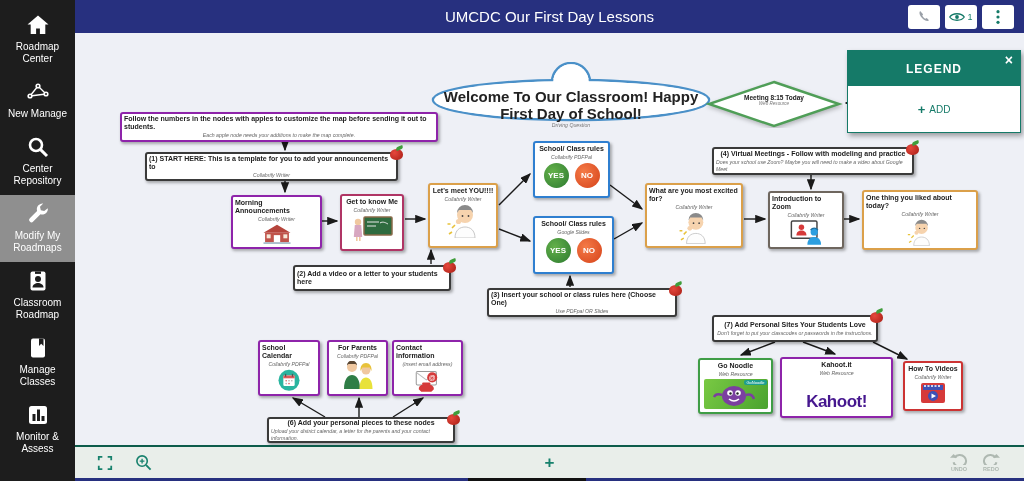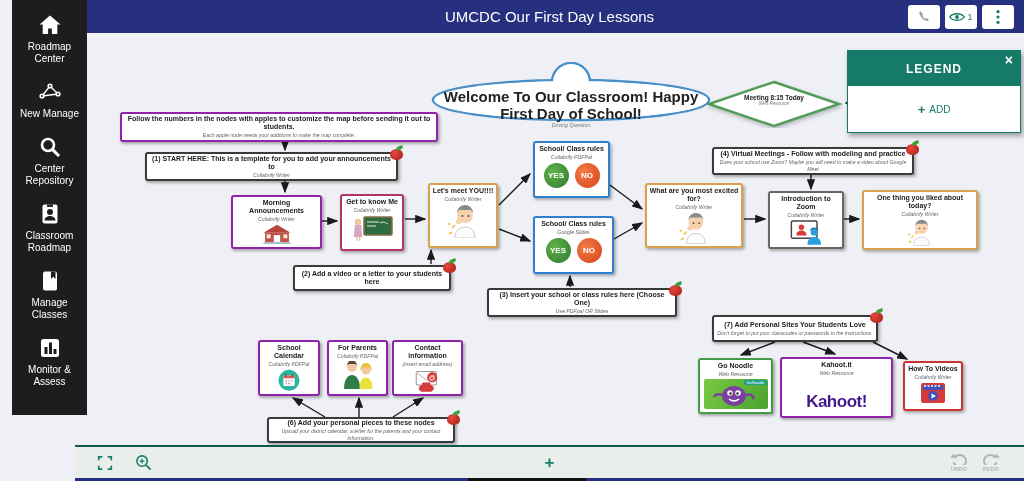--- a/index.html
+++ b/index.html
@@ -1,33 +1,33 @@
 <!DOCTYPE html>
 <html><head>
 <meta charset="utf-8">
 <style>
   html,body{margin:0;padding:0;background:#cfd3dd;font-family:"Liberation Sans",sans-serif;}
   .app{position:relative;width:1024px;height:481px;overflow:hidden;background:#eef0f6;}
   
-  .sidebar{position:absolute;left:0;top:0;width:75px;height:415px;background:#1d1d1d;z-index:10;display:flex;flex-direction:column;align-items:stretch;padding-top:6px;box-sizing:border-box;margin-left:12px;}
+  .sidebar{position:absolute;left:0;top:0;width:75px;height:481px;background:#1d1d1d;z-index:10;display:flex;flex-direction:column;align-items:stretch;padding-top:6px;box-sizing:border-box;}
   .sb-item{display:flex;flex-direction:column;align-items:center;padding:7px 2px 8px;cursor:pointer;}
   .sb-item svg{width:24px;height:24px;margin-bottom:4px;}
   .sb-label{color:#fff;font-size:10px;text-align:center;line-height:1.2;}
   .sb-item.active{background:#8f8f8f;}
   
   .topbar{position:absolute;left:75px;top:0;width:949px;height:33px;background:#27307f;z-index:9;display:flex;align-items:center;}
   .logo{color:#27b99b;font-weight:bold;font-style:italic;font-size:15px;letter-spacing:.5px;margin-left:12px;}
   .tb-title{position:absolute;left:0;right:0;text-align:center;color:#fff;font-size:15px;}
   .hbtns{margin-left:auto;display:flex;gap:5px;margin-right:10px;z-index:2;}
   .hbtn{width:32px;height:24px;background:#fff;border-radius:3px;display:flex;align-items:center;justify-content:center;gap:2px;cursor:pointer;}
   .hbtn .cnt{color:#17816d;font-size:9px;}
   
   #canvas{position:absolute;left:75px;top:33px;width:949px;height:412px;background:#eef0f6;overflow:hidden;}
   #wires{position:absolute;left:0;top:0;z-index:1;}
-  .node{position:absolute;background:#fff;border:2px solid #333;border-radius:3px;box-shadow:1.5px 2px 3px rgba(0,0,0,.3);z-index:2;text-align:center;box-sizing:border-box;padding:2px 2px;cursor:pointer;display:flex;flex-direction:column;align-items:center;justify-content:flex-start;}
+  .node{position:absolute;background:#fff;border:2px solid #333;border-radius:3px;box-shadow:1.5px 2px 3px rgba(0,0,0,.3);z-index:2;text-align:left;box-sizing:border-box;padding:2px 2px;cursor:pointer;display:flex;flex-direction:column;align-items:center;justify-content:flex-start;}
   .label-node{justify-content:center;}
   .nt{font-size:7px;font-weight:bold;color:#1c1c1c;line-height:1.15;}
   .ns{font-size:5.2px;font-style:italic;color:#666;line-height:1.2;margin-top:1px;}
   .b-purple{border-color:#8e24aa}.b-black{border-color:#3a3a3a}.b-pink{border-color:#b03565}
   .b-orange{border-color:#dba04a}.b-blue{border-color:#2f7fd0}.b-gray{border-color:#6e665e}
   .b-green{border-color:#3f9d46}.b-red{border-color:#cc3333}
   .nicon{margin-top:2px;}
   .apple{position:absolute;top:-7px;right:-7px;width:13px;height:13px;z-index:3;}
   .apple::before{content:'';position:absolute;bottom:0;left:0;width:13px;height:11px;background:radial-gradient(circle at 35% 35%,#e5473c,#a81d14);border-radius:50% 50% 46% 46%;}
   .apple::after{content:'';position:absolute;top:-1px;left:6px;width:7px;height:4px;background:#3f9d3a;border-radius:60% 0 60% 0;transform:rotate(-18deg);}
@@ -89,20 +89,26 @@
           <circle cx="20" cy="14" r="1" fill="#1d1d1d"></circle>
       </svg>
       <span class="sb-label">New Manage</span>
     </div>
     <div class="sb-item">
       <svg viewBox="0 0 24 24">
           <circle cx="10" cy="10" r="6" stroke="#fff" stroke-width="2.6" fill="none"></circle>
           <line x1="14.6" y1="14.6" x2="21" y2="21" stroke="#fff" stroke-width="3"></line>
         </svg>
       <span class="sb-label">Center Repository</span>
+    </div>
+    <div class="sb-item active">
+      <svg viewBox="0 0 24 24">
+          <path d="M21.8 6.2a5.6 5.6 0 0 1-7.3 6.1L7.2 19.6a2.4 2.4 0 0 1-3.4-3.4l7.3-7.3a5.6 5.6 0 0 1 6.1-7.3L14 4.8l.8 3.4 3.4.8z" fill="#fff"></path>
+        </svg>
+      <span class="sb-label">Modify My Roadmaps</span>
     </div>
     <div class="sb-item">
       <svg viewBox="0 0 24 24">
         <rect x="4.5" y="2.5" width="15" height="19" rx="2" fill="#fff"></rect>
         <circle cx="12" cy="10" r="3" fill="#1d1d1d"></circle>
         <path d="M6.5 18.5 c0-3 3-4.5 5.5-4.5 s5.5 1.5 5.5 4.5 z" fill="#1d1d1d"></path>
         <rect x="9" y="2.5" width="6" height="2.4" fill="#1d1d1d"></rect>
       </svg>
       <span class="sb-label">Classroom Roadmap</span>
     </div>

